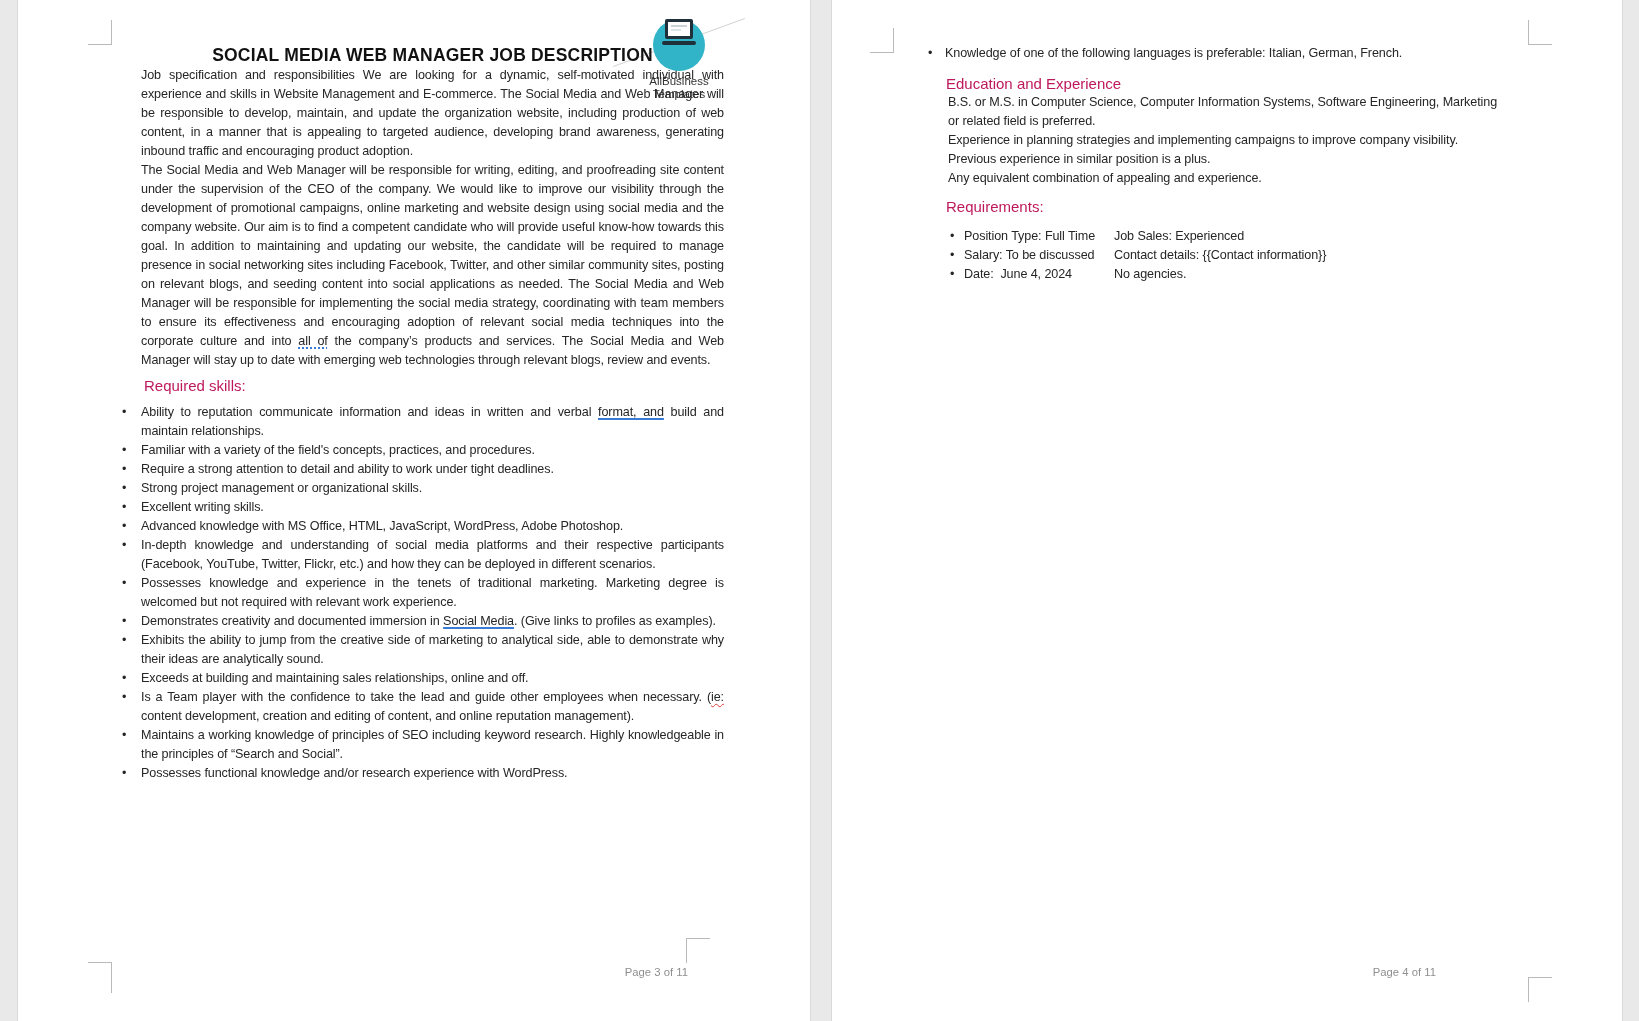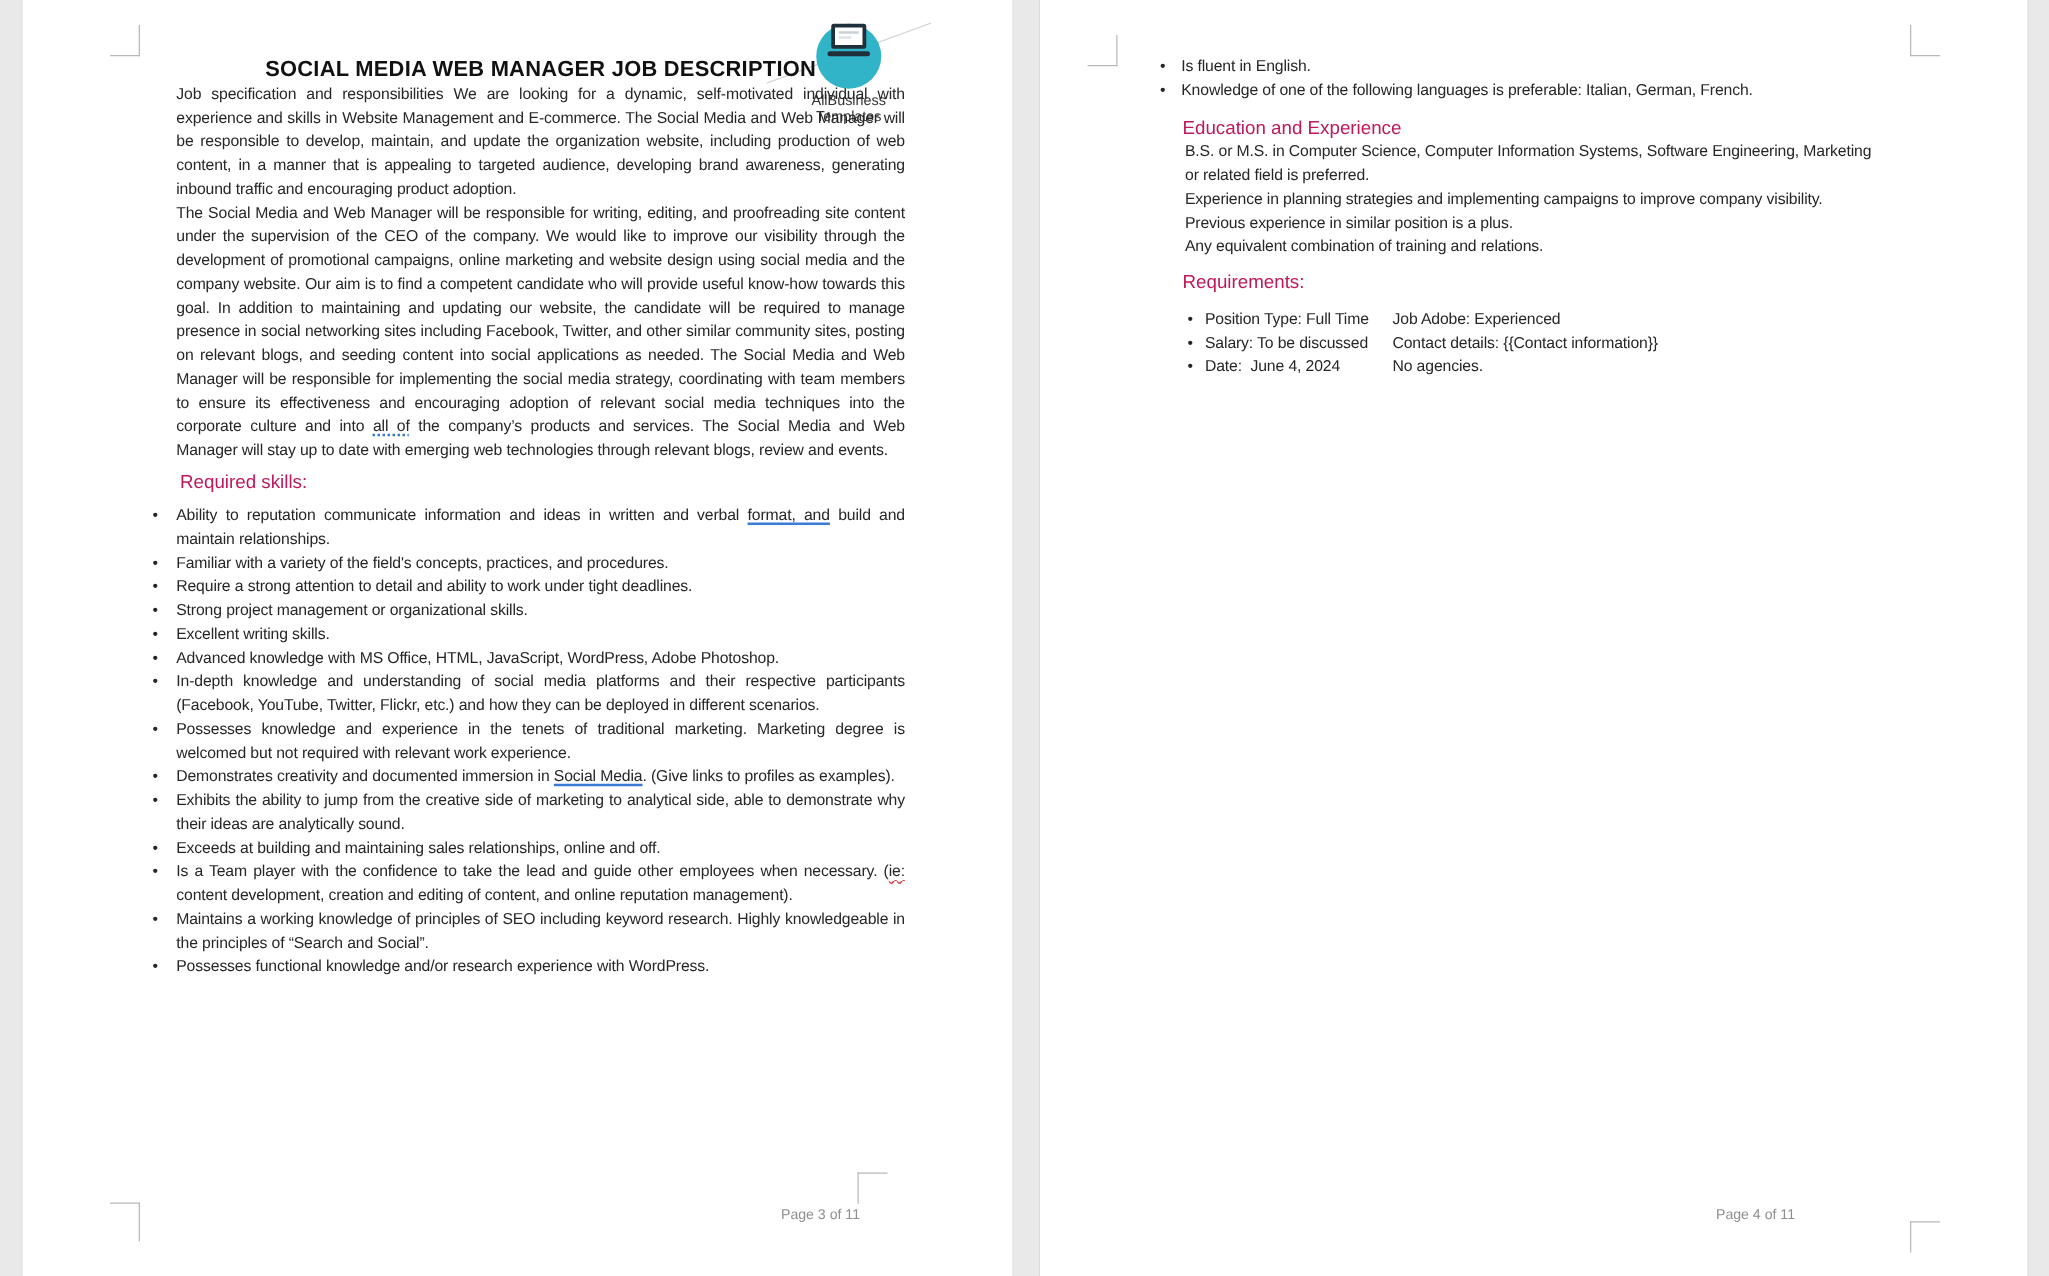--- a/index.html
+++ b/index.html
@@ -155,33 +155,32 @@
 </div>
 
 <div class="page page-right">
 
   <div class="crop crop-tl" style="left:38px;top:28px;"></div>
   <div class="crop crop-tr" style="left:696px;top:20px;"></div>
   <div class="crop crop-br" style="left:696px;top:977px;"></div>
 
   <div class="col col-right">
     <ul class="doclist langs" id="lang-list">
-        <li><span class="">Is fluent in English.</span></li>
         <li><span class="">Knowledge of one of the following languages is preferable: Italian, German, French.</span></li>
       </ul>
 
     <h2 class="subhead edu-head">Education and Experience</h2>
 
     <p class="body-text rp">B.S. or M.S. in Computer Science, Computer Information Systems, Software Engineering, Marketing or related field is preferred.</p>
     <p class="body-text rp">Experience in planning strategies and implementing campaigns to improve company visibility. Previous experience in similar position is a plus.</p>
-    <p class="body-text rp rp-c">Any equivalent combination of training and relations.</p>
+    <p class="body-text rp rp-c">Any equivalent combination of appealing and experience.</p>
 
     <h2 class="subhead req-head">Requirements:</h2>
 
     <ul class="doclist reqs" id="req-list">
-        <li><span class="req-left">Position Type: Full Time</span><span class="req-right">Job Adobe: Experienced</span></li>
+        <li><span class="req-left">Position Type: Full Time</span><span class="req-right">Job Sales: Experienced</span></li>
         <li><span class="req-left">Salary: To be discussed</span><span class="req-right">Contact details: {{Contact information}}</span></li>
         <li><span class="req-left">Date:  June 4, 2024</span><span class="req-right">No agencies.</span></li>
       </ul>
   </div>
 
   <div class="page-footer footer-right">Page 4 of 11</div>
 </div>
 
 </body></html>

